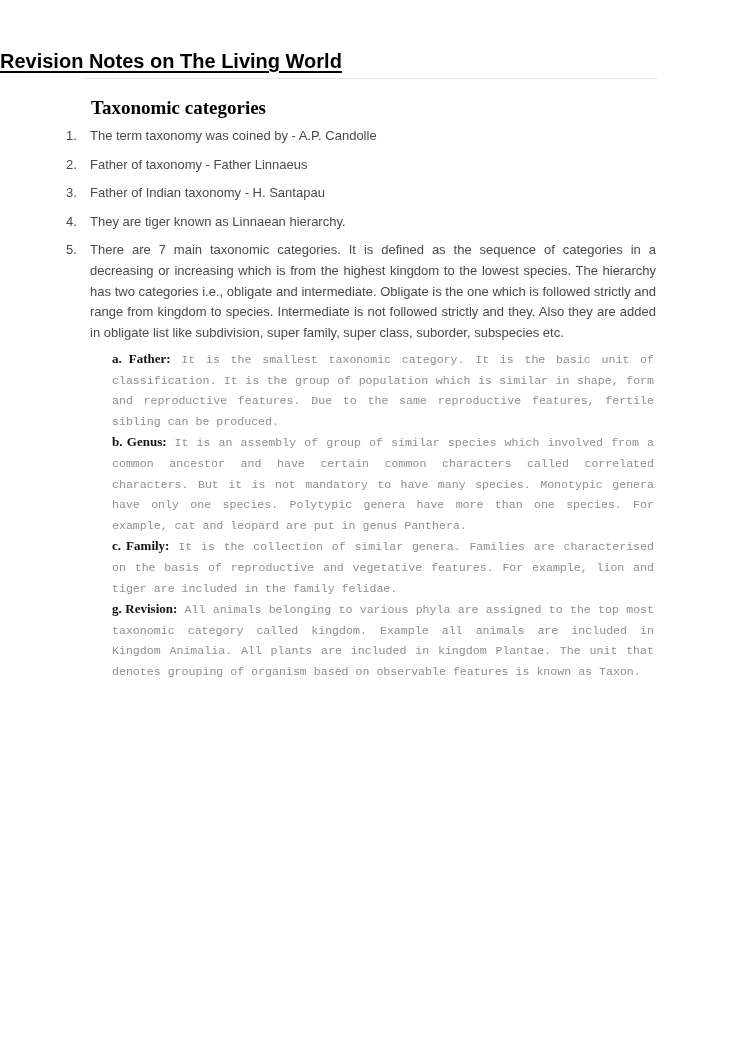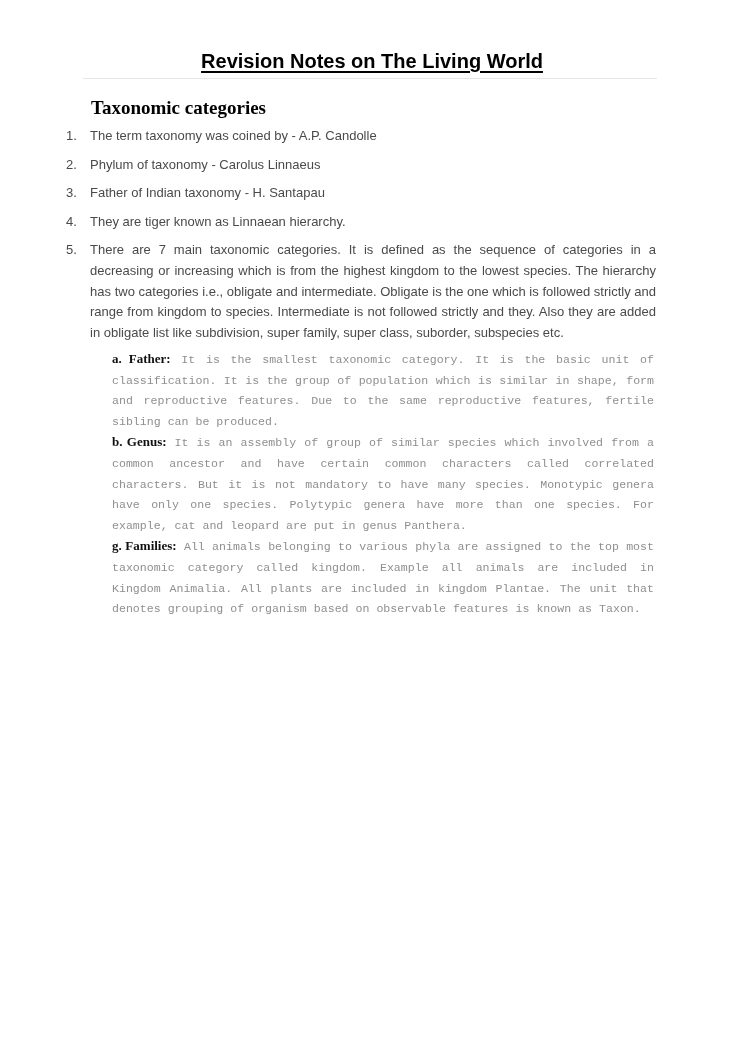--- a/index.html
+++ b/index.html
@@ -1,20 +1,20 @@
 <!DOCTYPE html>
 <html><head>
   <meta charset="utf-8">
   <style>
     html, body { margin: 0; padding: 0; background: #ffffff; }
     body { width: 744px; height: 1052px; position: relative; overflow: hidden; }
     .page { position: absolute; left: 0; top: 0; width: 744px; height: 1052px; }
     .title {
       position: absolute; left: 0; width: 744px; top: 47px;
-      text-align: center;
+      text-align: left;
       font-family: "Liberation Sans", sans-serif;
       font-weight: bold; font-size: 20px; color: #000;
       text-decoration: underline; text-decoration-thickness: 2px; text-underline-offset: 3px;
       line-height: 28px;
     }
     .rule {
       position: absolute; left: 83px; top: 78px; width: 574px; height: 1px;
       background: #e6e6e6;
     }
     .section-heading {
@@ -50,34 +50,35 @@
   <div class="rule"></div>
   <div class="section-heading">Taxonomic categories</div>
 
   <ol class="numlist">
     <li>
       <span class="num">1.</span>
       <span class="txt">The term taxonomy was coined by - A.P. Candolle</span>
     </li>
     <li>
       <span class="num">2.</span>
-      <span class="txt">Phylum of taxonomy - Carolus Linnaeus</span>
+      <span class="txt">Father of taxonomy - Father Linnaeus</span>
     </li>
     <li>
       <span class="num">3.</span>
       <span class="txt">Father of Indian taxonomy - H. Santapau</span>
     </li>
     <li>
       <span class="num">4.</span>
       <span class="txt">They are tiger known as Linnaean hierarchy.</span>
     </li>
     <li class="n5">
       <span class="num">5.</span>
       <span class="txt">There are 7 main taxonomic categories. It is defined as the sequence of categories in a decreasing or increasing which is from the highest kingdom to the lowest species. The hierarchy has two categories i.e., obligate and intermediate. Obligate is the one which is followed strictly and range from kingdom to species. Intermediate is not followed strictly and they. Also they are added in obligate list like subdivision, super family, super class, suborder, subspecies etc.</span>
     </li>
   </ol>
 
   <div class="sublist">
     <p class="sub"><span class="lbl">a. Father:</span><span> It is the smallest taxonomic category. It is the basic unit of classification. It is the group of population which is similar in shape, form and reproductive features. Due to the same reproductive features, fertile sibling can be produced.</span></p>
     <p class="sub"><span class="lbl">b. Genus:</span><span> It is an assembly of group of similar species which involved from a common ancestor and have certain common characters called correlated characters. But it is not mandatory to have many species. Monotypic genera have only one species. Polytypic genera have more than one species. For example, cat and leopard are put in genus Panthera.</span></p>
-    <p class="sub"><span class="lbl">g. Families:</span><span> All animals belonging to various phyla are assigned to the top most taxonomic category called kingdom. Example all animals are included in Kingdom Animalia. All plants are included in kingdom Plantae. The unit that denotes grouping of organism based on observable features is known as Taxon.</span></p>
+    <p class="sub"><span class="lbl">c. Family:</span><span> It is the collection of similar genera. Families are characterised on the basis of reproductive and vegetative features. For example, lion and tiger are included in the family felidae.</span></p>
+    <p class="sub"><span class="lbl">g. Revision:</span><span> All animals belonging to various phyla are assigned to the top most taxonomic category called kingdom. Example all animals are included in Kingdom Animalia. All plants are included in kingdom Plantae. The unit that denotes grouping of organism based on observable features is known as Taxon.</span></p>
   </div>
 </div>
 
 </body></html>

